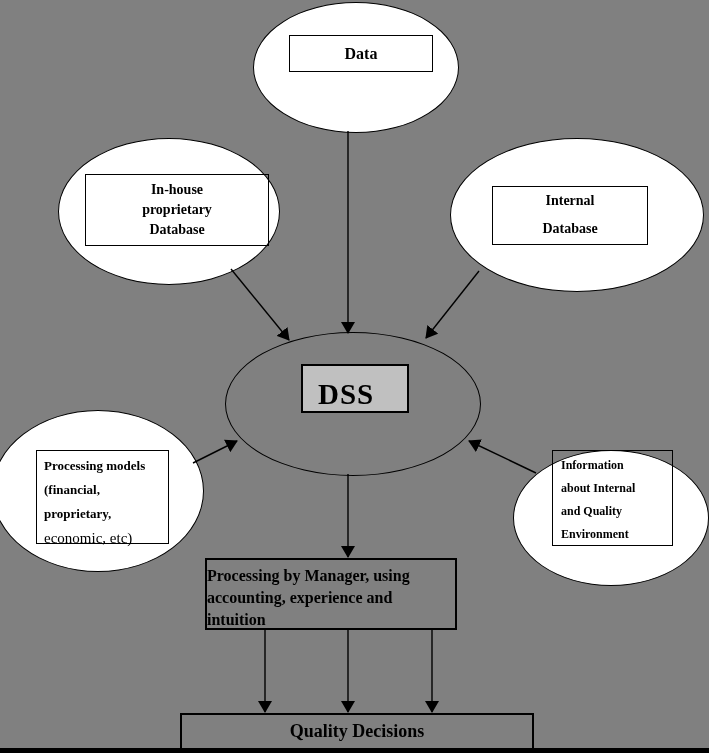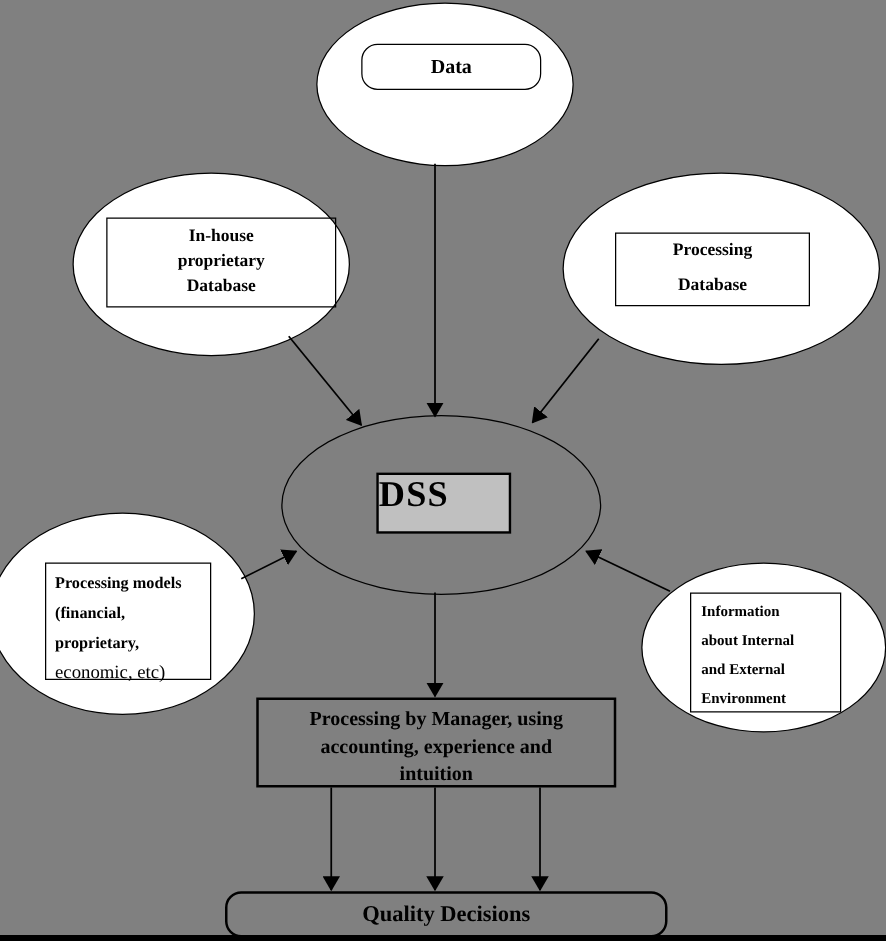--- a/index.html
+++ b/index.html
@@ -21,31 +21,31 @@
   .ellipse.hollow{background:transparent;}
   .arrow-layer{position:absolute;left:0;top:0;z-index:2;}
   .nodebox{
     position:absolute;
     border:1px solid #000;
     background:transparent;
     z-index:3;
     box-sizing:border-box;
     font-weight:bold;
   }
-  .nodebox.center{display:flex;align-items:center;justify-content:center;text-align:center;border-radius:13px;}
+  .nodebox.center{display:flex;align-items:center;justify-content:center;text-align:center;}
   .box-data{left:289px;top:35px;width:144px;height:37px;font-size:16px;}
   .box-inhouse{left:85px;top:174px;width:184px;height:72px;font-size:14px;line-height:20px;padding-top:5px;text-align:center;}
   .box-knowledge{left:492px;top:186px;width:156px;height:59px;font-size:14px;line-height:28px;text-align:center;}
-  .box-dss{left:301px;top:378px;width:108px;height:49px;background:var(--dss-fill,#c0c0c0);border-width:2px;
-           font-size:29px;display:flex;align-items:flex-start;padding-left:0;letter-spacing:1px;}
+  .box-dss{left:301px;top:364px;width:108px;height:49px;background:var(--dss-fill,#c0c0c0);border-width:2px;
+           font-size:29px;display:flex;align-items:flex-end;padding-left:15px;letter-spacing:1px;}
   .box-models{left:36px;top:450px;width:133px;height:94px;font-size:13px;line-height:24px;padding:3px 0 0 7px;}
   .box-models .plainline{font-weight:normal;font-size:15px;}
-  .box-info{left:552px;top:474px;width:121px;height:96px;font-size:12px;line-height:23px;padding:3px 0 4px 8px;}
-  .box-manager{left:205px;top:558px;width:288px;height:72px;border-width:2px;font-size:16px;line-height:22px;
-               padding-top:5px;text-align:center;}
+  .box-info{left:552px;top:450px;width:121px;height:96px;font-size:12px;line-height:23px;padding:3px 0 4px 8px;}
+  .box-manager{left:205px;top:558px;width:252px;height:72px;border-width:2px;font-size:16px;line-height:22px;
+               padding-top:5px;text-align:left;}
   .box-quality{left:180px;top:713px;width:354px;height:37px;border-width:2px;font-size:18px;}
   .bottom-bar{position:absolute;left:0;top:748px;width:709px;height:5px;background:#000;z-index:4;}
 </style>
 </head>
 <body>
 
 <div class="canvas" style="--bg: #808080; --node-fill: #ffffff; --dss-fill: #c0c0c0;">
 
   <div class="ellipse" style="left:253px;top:2px;width:204px;height:129px;"></div>
   <div class="ellipse" style="left:58px;top:138px;width:220px;height:145px;"></div>
@@ -75,39 +75,39 @@
     <span>Data</span>
   </div>
 
   <div class="nodebox box-inhouse">
     <div>In-house</div>
     <div>proprietary</div>
     <div>Database</div>
   </div>
 
   <div class="nodebox box-knowledge">
-    <div>Processing</div>
+    <div>Internal</div>
     <div>Database</div>
   </div>
 
   <div class="nodebox box-dss">
     <span>DSS</span>
   </div>
 
   <div class="nodebox box-models">
     <div>Processing models</div>
     <div>(financial,</div>
     <div>proprietary,</div>
     <div class="plainline">economic, etc)</div>
   </div>
 
   <div class="nodebox box-info">
     <div>Information</div>
     <div>about Internal</div>
-    <div>and External</div>
+    <div>and Quality</div>
     <div>Environment</div>
   </div>
 
   <div class="nodebox box-manager">
     <div>Processing by Manager, using</div>
     <div>accounting, experience and</div>
     <div>intuition</div>
   </div>
 
   <div class="nodebox box-quality center">

